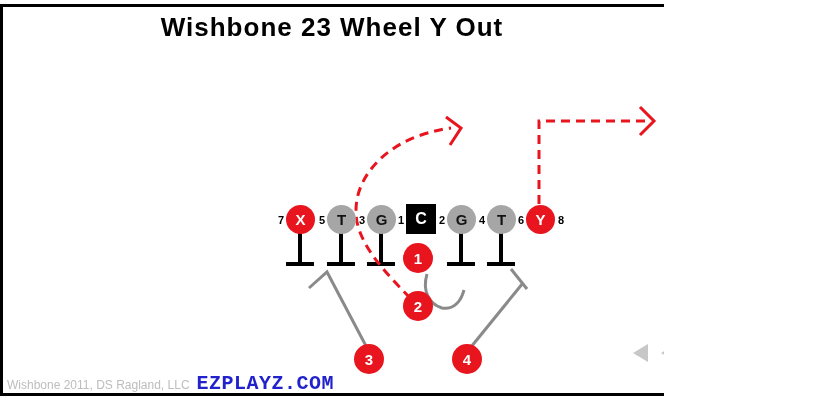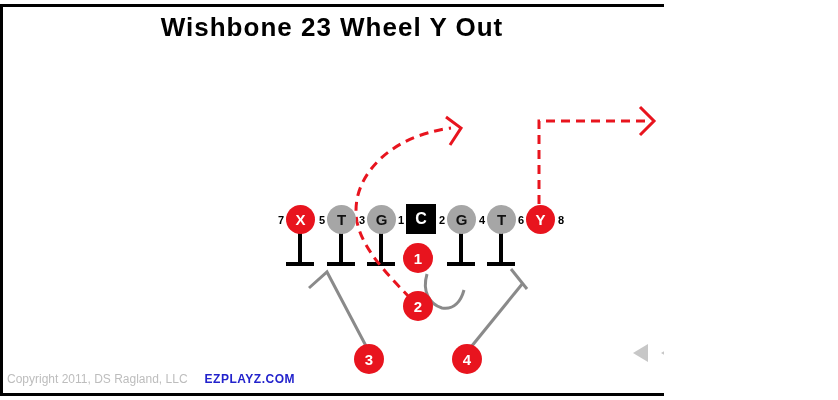--- a/index.html
+++ b/index.html
@@ -23,22 +23,22 @@
              font-weight:bold; font-size:15px; z-index:2; }
   .player.red   { background:var(--accent-red); color:#fff; }
   .player.gray  { background:var(--player-gray); color:#111; }
   .player.blacksq { width:30px; height:30px; border-radius:0; background:#000; color:#fff; font-size:16px; }
   .back { position:absolute; width:30px; height:30px; border-radius:50%;
           background:var(--accent-red); color:#fff; display:flex; align-items:center; justify-content:center;
           font-weight:bold; font-size:15px; z-index:2; }
 
   #footer { position:absolute; left:7px; top:372px; z-index:3; display:flex; align-items:baseline; }
   #copyright { font-size:12px; color:var(--copyright-gray); }
-  #brand { margin-left:17px; font-family:Liberation Sans, sans-serif; font-weight:bold;
-           font-size:12px; color:var(--brand-blue); letter-spacing:0.5px; }
+  #brand { margin-left:7px; font-family:Liberation Mono, monospace; font-weight:bold;
+           font-size:20px; color:var(--brand-blue); letter-spacing:0.5px; }
 
   #controls { position:absolute; left:633px; top:344px; z-index:3; display:flex; align-items:center; gap:13px; }
   .ctl { display:flex; align-items:center; gap:1px; cursor:pointer; }
   .tri-left  { width:0; height:0; border-top:9px solid transparent; border-bottom:9px solid transparent;
                border-right:15px solid var(--controls-gray); }
   .tri-right { width:0; height:0; border-top:9px solid transparent; border-bottom:9px solid transparent;
                border-left:15px solid var(--controls-gray); }
   .bar { width:9px; height:18px; background:var(--controls-gray); }
   .pause-gap { display:flex; gap:3px; }
 </style>
@@ -87,21 +87,21 @@
   <div class="player gray" style="left:447px; top:205px;">G</div>
   <div class="player gray" style="left:487px; top:205px;">T</div>
   <div class="player red" style="left:526px; top:205px;">Y</div>
 
   <div class="back" style="left:403px; top:243px;">1</div>
   <div class="back" style="left:403px; top:291px;">2</div>
   <div class="back" style="left:354px; top:344px;">3</div>
   <div class="back" style="left:452px; top:344px;">4</div>
 
   <div id="footer">
-    <span id="copyright">Copyright 2011, DS Ragland, LLC</span>
+    <span id="copyright">Wishbone 2011, DS Ragland, LLC</span>
     <span id="brand">EZPLAYZ.COM</span>
   </div>
 
   <div id="controls">
     <div class="ctl">
       <span class="tri-left"></span>
     </div>
     <div class="ctl">
       <span class="tri-left"></span>
       <span class="bar"></span>

